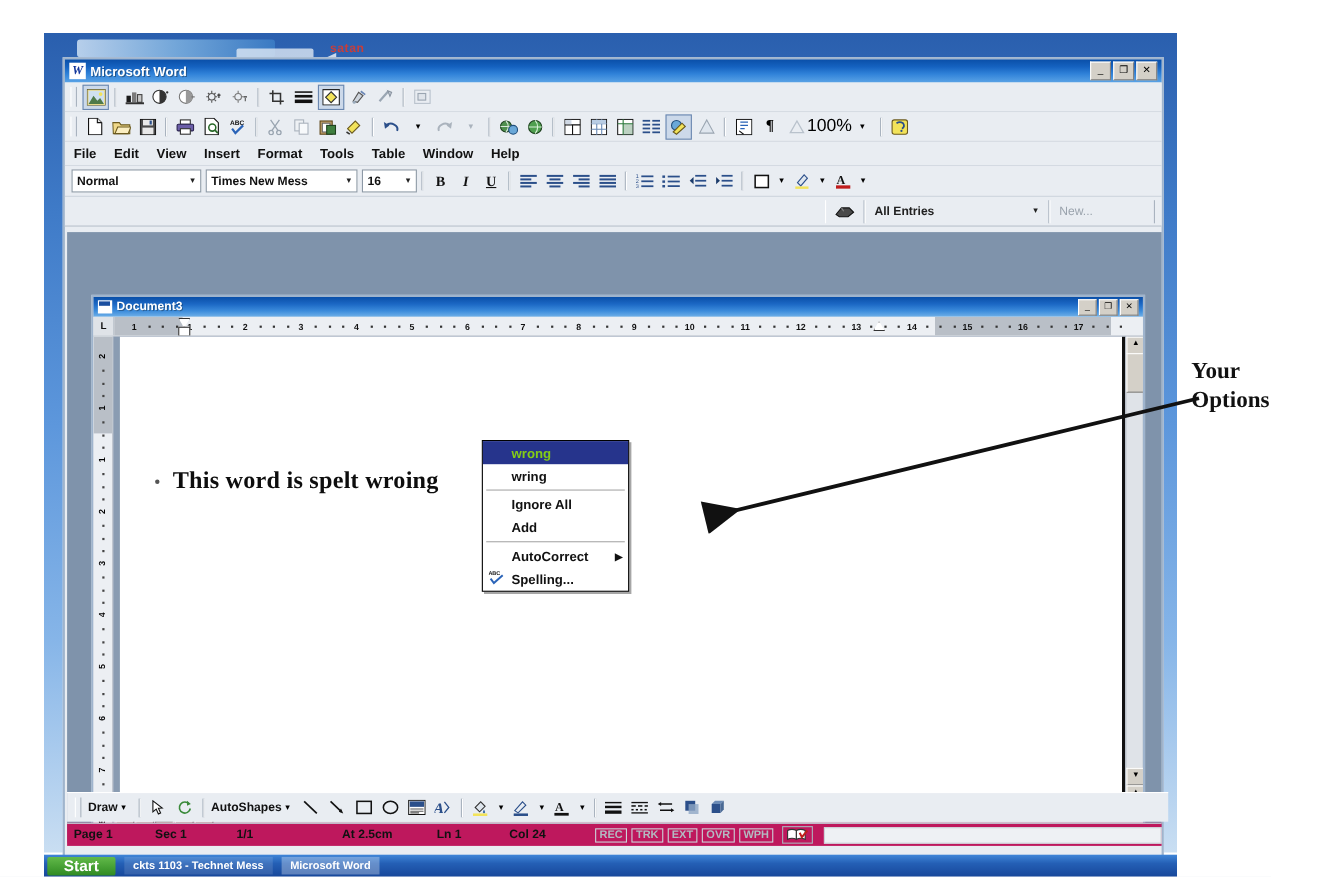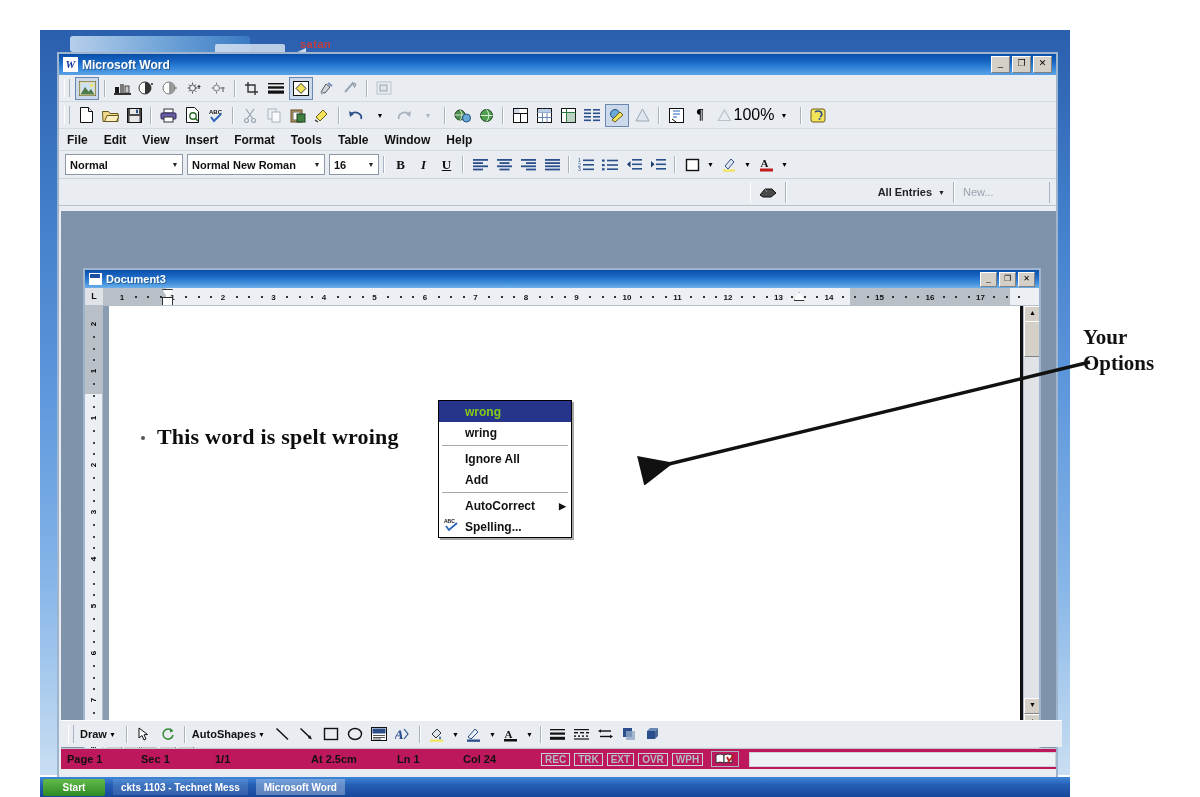--- a/index.html
+++ b/index.html
@@ -158,21 +158,21 @@
   
   #annot{position:absolute;left:1083px;top:325px;font-family:"Liberation Serif",serif;
          font-weight:bold;font-size:21px;color:#111;line-height:1.22;}
   #arrowsvg{position:absolute;left:620px;top:345px;}
 
   
   #taskbar{position:absolute;left:40px;bottom:0;width:1030px;height:20px;
            background:linear-gradient(180deg,#3f86d8 0%,#245fb5 40%,#17479a 100%);
            display:flex;align-items:center;overflow:hidden;}
   #taskbar .start{width:62px;height:17px;margin-left:3px;border-radius:2px;
-           background:linear-gradient(180deg,#62ba4a,#2f8a22);color:#fff;font-size:10px;
+           background:linear-gradient(180deg,#62ba4a,#2f8a22);color:#fff;font-size:14px;
            font-weight:bold;display:flex;align-items:center;justify-content:center;}
   #taskbar .titem{height:16px;margin-left:8px;padding:0 8px;color:#fff;font-size:10px;
            font-weight:bold;display:flex;align-items:center;background:rgba(255,255,255,.12);}
   #taskbar .titem.active{background:rgba(255,255,255,.3);}
 </style>
 </head>
 <body>
 
 <div id="desktop">
   <div id="wallpaper"></div>
@@ -477,21 +477,21 @@
       <span>Window</span>
       <span>Help</span>
     </div>
 
     <div class="fmtbar">
       <div class="combo" style="width:112px">
         <span>Normal</span>
         <span class="arrow">▼</span>
       </div>
       <div class="combo" style="width:132px;margin-left:4px">
-        <span>Normal New Roman</span>
+        <span>Times New Mess</span>
         <span class="arrow">▼</span>
       </div>
       <div class="combo" style="width:44px;margin-left:4px">
         <span>16</span>
         <span class="arrow">▼</span>
       </div>
       <div class="sep"></div>
       <div class="fbtn">B</div>
       <div class="fbtn" style="font-style:italic">I</div>
       <div class="fbtn" style="text-decoration:underline">U</div>
@@ -612,21 +612,21 @@
         </div>
     </div>
 
     <div class="atbar">
       <div class="seg">
         <svg class="ic" width="18" height="13" viewBox="0 0 18 13">
             <path d="M1 9 L6 3 L13 3 L17 7 L12 11 L4 11 Z" fill="#4a4a4a" stroke="#111"></path>
             <path d="M6 3 L8 6" stroke="#888"></path>
           </svg>
       </div>
-      <div class="seg" style="min-width:150px;justify-content:flex-end">
+      <div class="seg" style="min-width:150px;justify-content:space-between">
         <span>All Entries</span>
         <span style="margin-left:6px;font-size:7px">▼</span>
       </div>
       <div class="seg gray" style="min-width:78px">New...</div>
     </div>
 
     <div id="workspace">
 
       <div id="doc-window">
         <div class="doc-title">

